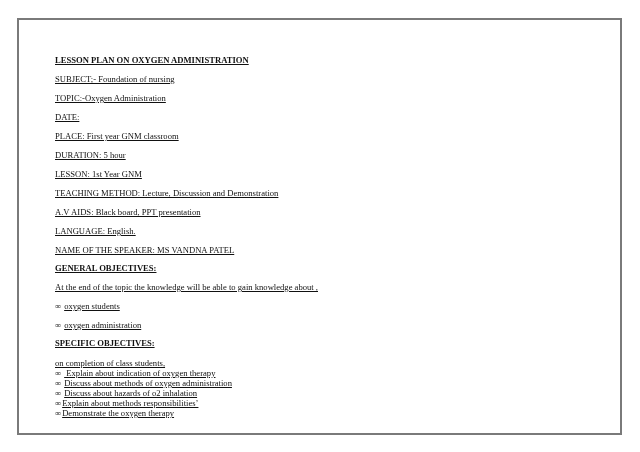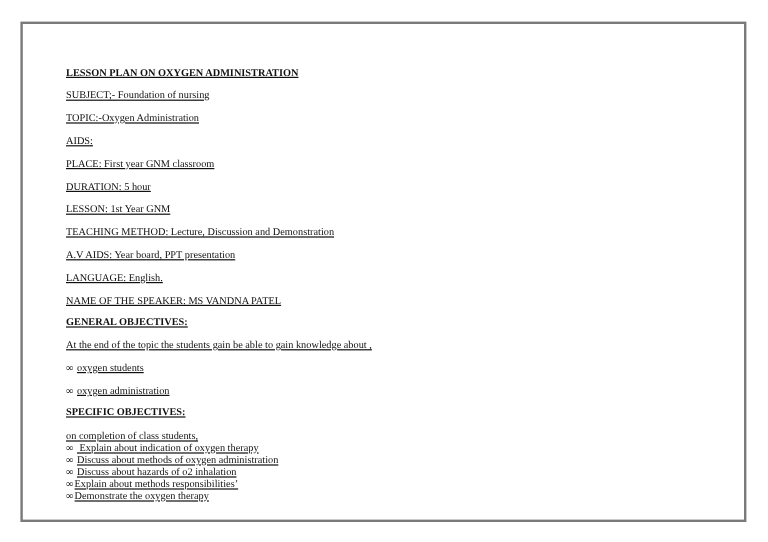--- a/index.html
+++ b/index.html
@@ -19,31 +19,31 @@
 </head>
 <body>
 
 <div class="page-border"></div>
 
 <div class="doc">
   <div class="line heading" style="top:0px">LESSON PLAN ON OXYGEN ADMINISTRATION</div>
 
   <div class="line" style="top:19px">SUBJECT;- Foundation of nursing</div>
   <div class="line" style="top:38px">TOPIC:-Oxygen Administration</div>
-  <div class="line" style="top:57px">AIDS:</div>
+  <div class="line" style="top:57px">DATE:</div>
   <div class="line" style="top:76px">PLACE: First year GNM classroom</div>
   <div class="line" style="top:95px">DURATION: 5 hour</div>
   <div class="line" style="top:114px">LESSON: 1st Year GNM</div>
   <div class="line" style="top:133px">TEACHING METHOD: Lecture, Discussion and Demonstration</div>
-  <div class="line" style="top:152px">A.V AIDS: Year board, PPT presentation</div>
+  <div class="line" style="top:152px">A.V AIDS: Black board, PPT presentation</div>
   <div class="line" style="top:171px">LANGUAGE: English.</div>
   <div class="line" style="top:190px">NAME OF THE SPEAKER: MS VANDNA PATEL</div>
 
   <div class="line heading" style="top:208px">GENERAL OBJECTIVES:</div>
-  <div class="line" style="top:227px">At the end of the topic the students gain be able to gain knowledge about ,</div>
+  <div class="line" style="top:227px">At the end of the topic the knowledge will be able to gain knowledge about ,</div>
   <div class="line" style="top:246px">
     <span class="sym">∞</span><span>oxygen students</span>
   </div>
   <div class="line" style="top:265px">
     <span class="sym">∞</span><span>oxygen administration</span>
   </div>
 
   <div class="line heading" style="top:283px">SPECIFIC OBJECTIVES:</div>
   <div class="line" style="top:303px">on completion of class students,</div>
   <div class="line" style="top:313px">

